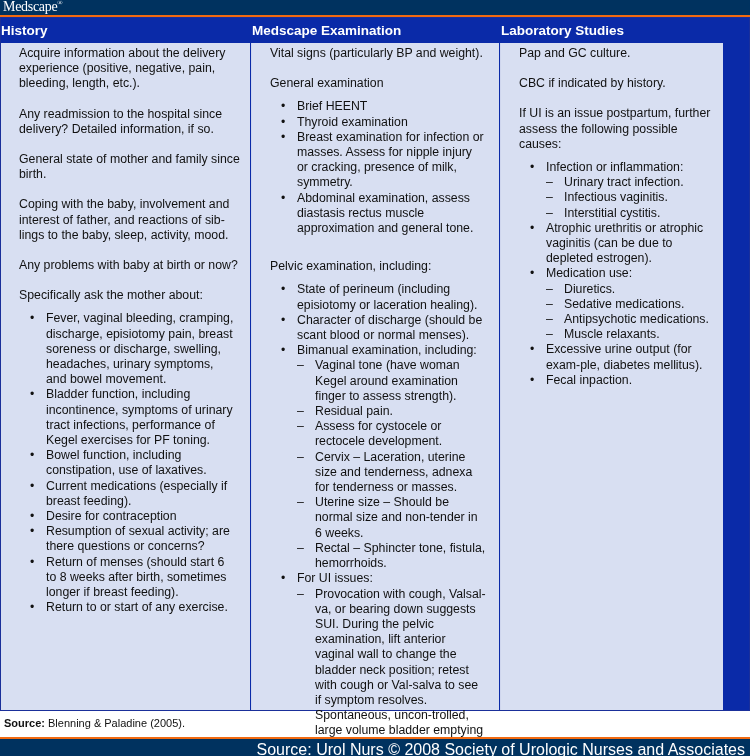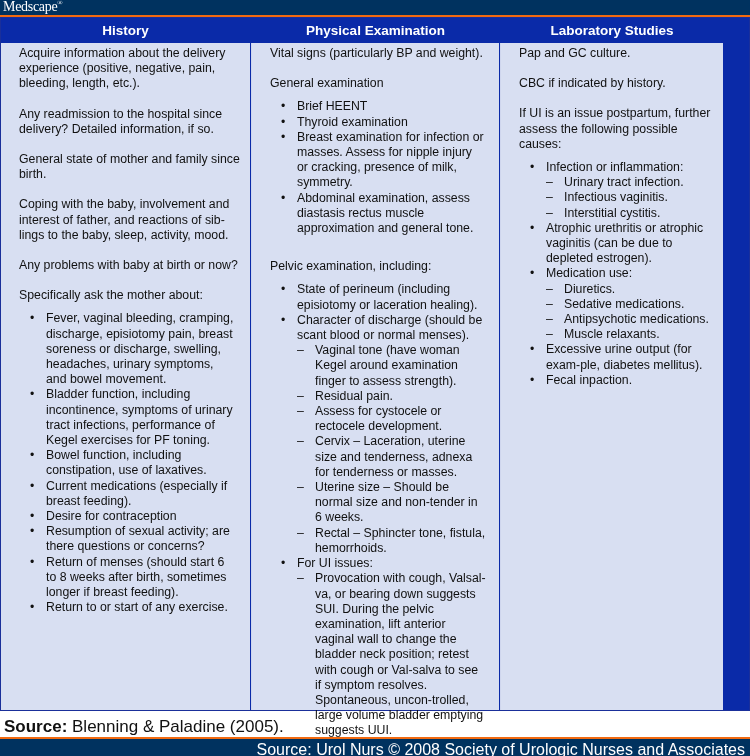--- a/index.html
+++ b/index.html
@@ -9,38 +9,38 @@
   .topbar .logo { position:absolute; left:3px; top:-1px; font-family:"Liberation Serif", serif;
                   color:#fff; font-size:14px; letter-spacing:-0.3px; }
   .topbar .logo sup { font-size:7px; }
   .topbar .url { position:absolute; left:118px; top:1px; color:#fff; font-size:11.5px;margin-top:23px; }
   .orange1 { position:absolute; left:0; top:15px; width:750px; height:2px; background:#f26a10; }
 
   .table { position:absolute; left:0; top:17px; width:748px; height:692px;
            border:1px solid #1a2f9a; background:#0a2aa8; }
   .col { position:absolute; top:0; height:692px; }
   .col .head { height:25px; background:#0a2aa8; color:#fff; font-weight:bold; font-size:13.5px;
-               text-align:center; line-height:26px; }
+               text-align:left; line-height:26px; }
   .col .body { position:absolute; top:25px; left:0; right:0; bottom:0; background:#d8dff2;
                padding:3px 5px 0 18px; font-size:12.3px; line-height:15.2px; box-sizing:border-box; }
   .c1 { left:0; width:249px; }
   .c2 { left:251px; width:247px; }
   .c3 { left:500px; width:222px; }
   .sep { position:absolute; top:0; width:2px; height:692px; background:#0a2aa8; }
   .sep-inner { position:absolute; top:0; width:1px; height:692px; background:#cfd6ee; }
 
   p { margin:0 0 15px 0; }
   ul { list-style:none; margin:8px; padding:0; }
   li.b { position:relative; padding-left:19px; }
   li.b::before { content:"\2022"; position:absolute; left:3px; top:0; }
   li.d { position:relative; padding-left:37px; }
   li.d::before { content:"\2013"; position:absolute; left:19px; top:0; }
   .gap { height:15px; }
 
-  .source { position:absolute; left:4px; top:717px; font-size:17px; color:#111; }
+  .source { position:absolute; left:4px; top:717px; font-size:11px; color:#111; }
   .source b { font-weight:bold; }
   .orange2 { position:absolute; left:0; top:737px; width:750px; height:2px; background:#f26a10; }
   .footbar { position:absolute; left:0; top:739px; width:750px; height:17px; background:#00325f; }
   .footbar .txt { position:absolute; right:5px; top:2px; color:#fff; font-size:16px; }
 </style>
 </head>
 <body>
 
 <div class="topbar">
   <span class="logo"><span>Medscape</span><sup>®</sup></span>
@@ -69,35 +69,36 @@
         <li class="b">Return of menses (should start 6 to 8 weeks after birth, sometimes longer if breast feeding).</li>
         <li class="b">Return to or start of any exercise.</li>
       </ul>
     </div>
   </div>
 
   <div class="sep" style="left:249px;"></div>
   <div class="sep-inner" style="left:250px; top:25px; height:667px;"></div>
 
   <div class="col c2">
-    <div class="head">Physical Examination</div>
+    <div class="head">Medscape Examination</div>
     <div class="body">
       <p>Vital signs (particularly BP and weight).</p>
       <div>General examination</div>
       <ul>
         <li class="b">Brief HEENT</li>
         <li class="b">Thyroid examination</li>
         <li class="b">Breast examination for infection or masses. Assess for nipple injury or cracking, presence of milk, symmetry.</li>
         <li class="b">Abdominal examination, assess diastasis rectus muscle approximation and general tone.</li>
       </ul>
       <div class="gap"></div>
       <div>Pelvic examination, including:</div>
       <ul>
         <li class="b">State of perineum (including episiotomy or laceration healing).</li>
         <li class="b">Character of discharge (should be scant blood or normal menses).</li>
+        <li class="b">Bimanual examination, including:</li>
         <li class="d">Vaginal tone (have woman Kegel around examination finger to assess strength).</li>
         <li class="d">Residual pain.</li>
         <li class="d">Assess for cystocele or rectocele development.</li>
         <li class="d">Cervix – Laceration, uterine size and tenderness, adnexa for tenderness or masses.</li>
         <li class="d">Uterine size – Should be normal size and non-tender in 6 weeks.</li>
         <li class="d">Rectal – Sphincter tone, fistula, hemorrhoids.</li>
         <li class="b">For UI issues:</li>
         <li class="d">Provocation with cough,  Valsal-va, or bearing down suggests SUI. During the pelvic examination, lift anterior vaginal wall to change the bladder neck position; retest with cough or Val-salva to see if symptom resolves. Spontaneous, uncon-trolled, large volume bladder emptying suggests UUI.</li>
       </ul>
     </div>

